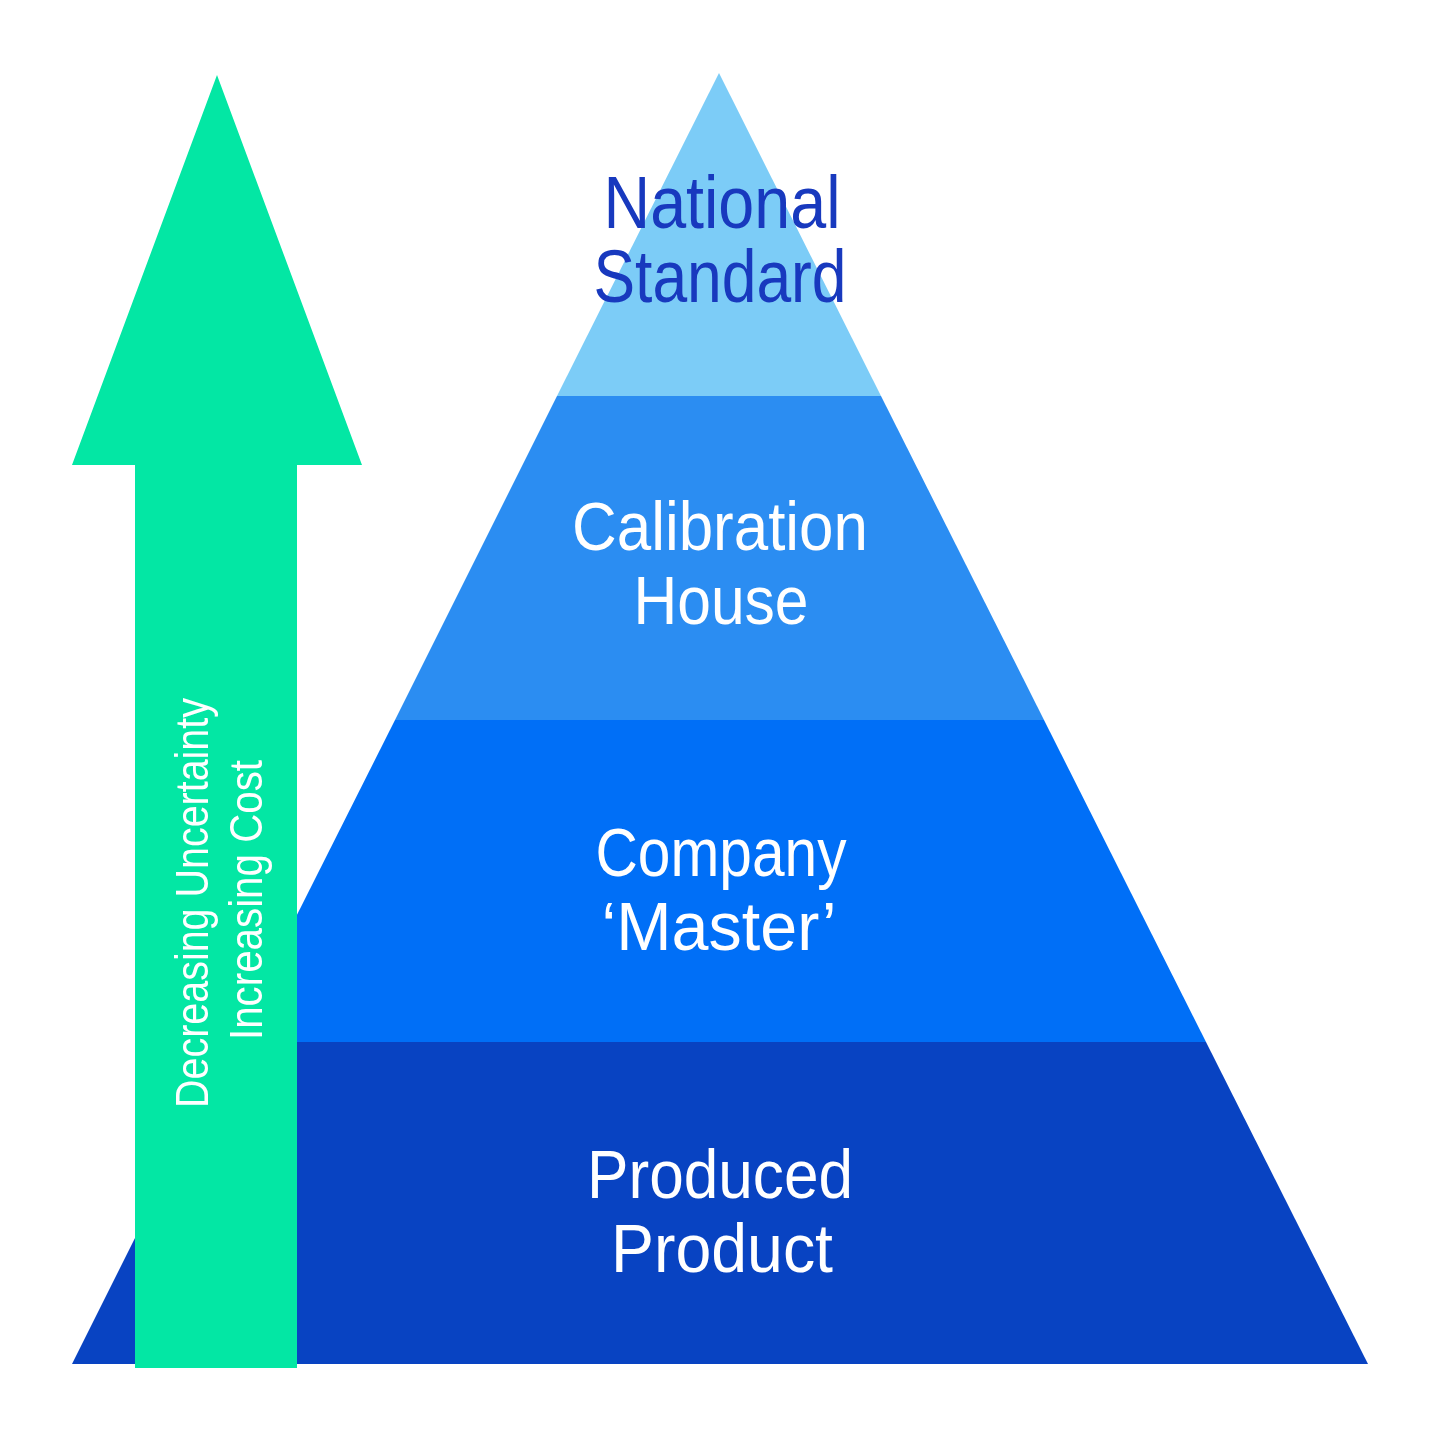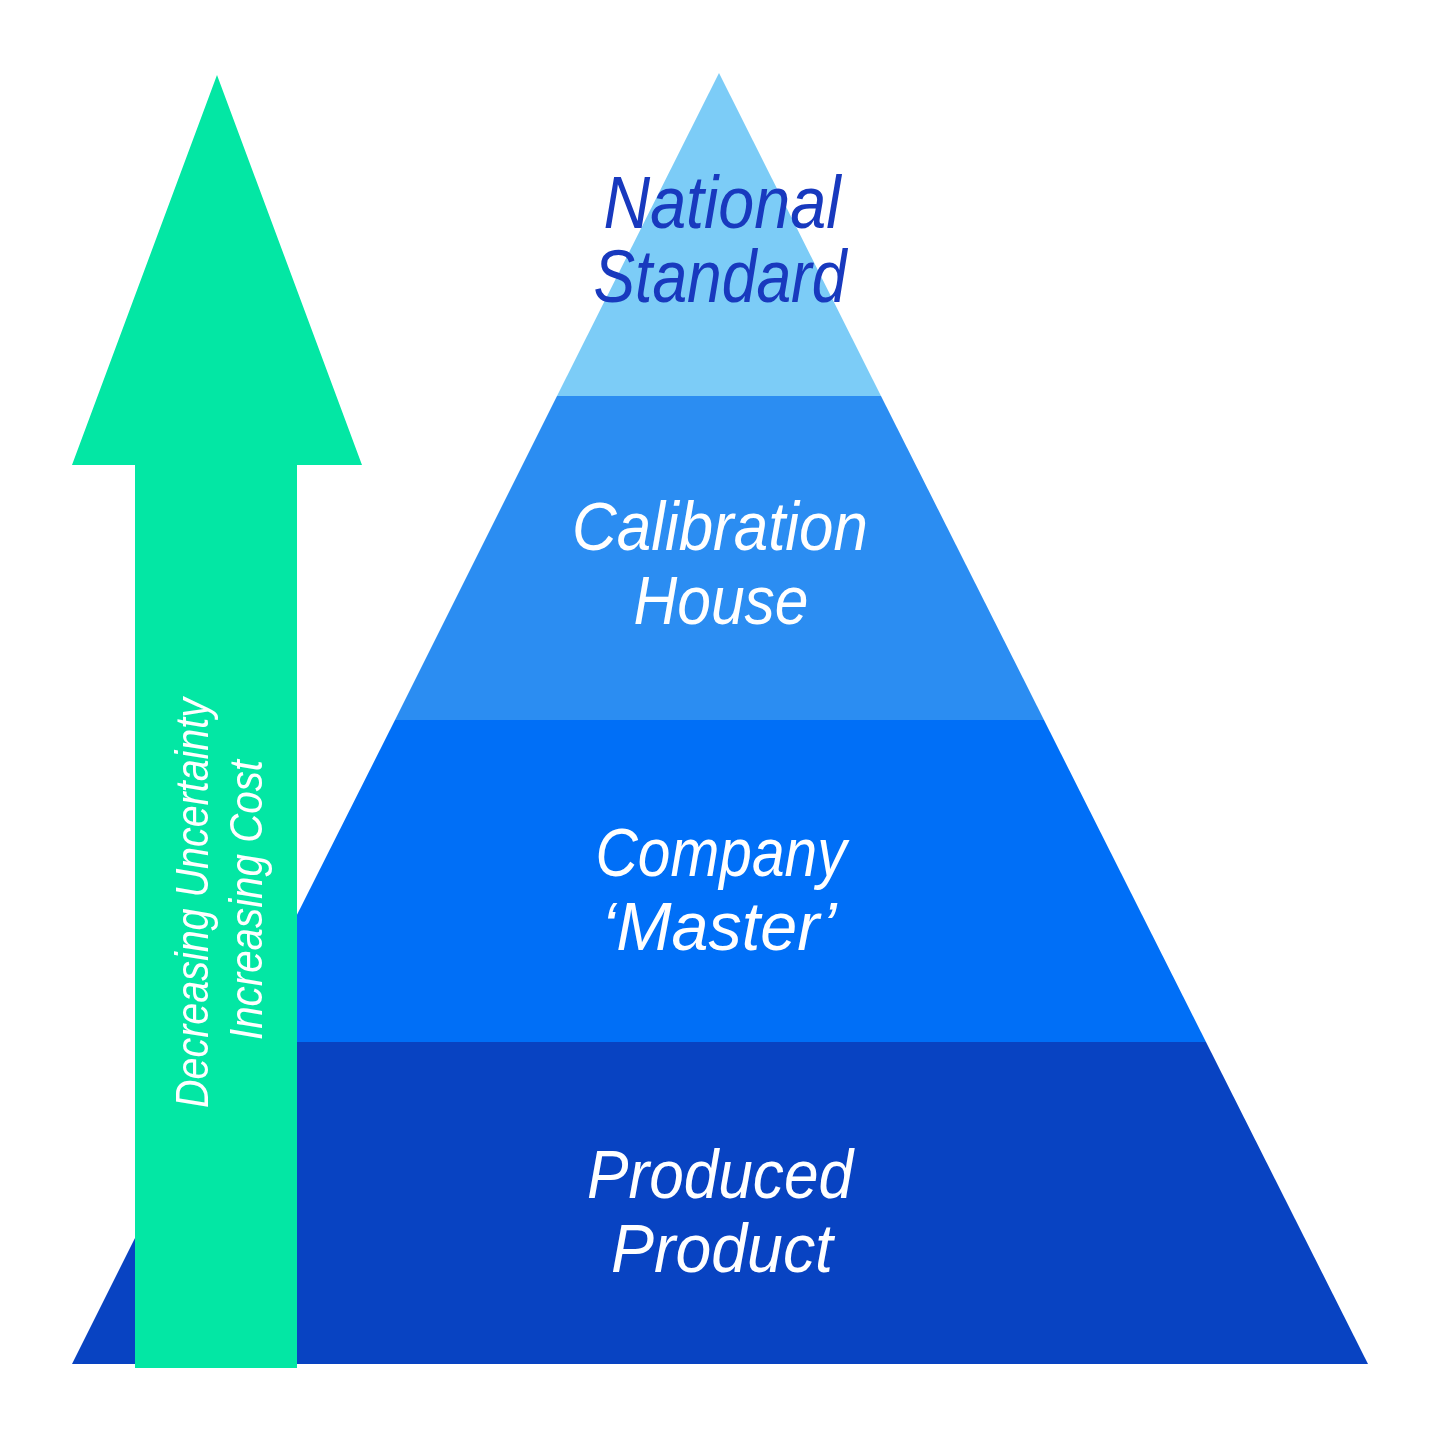--- a/index.html
+++ b/index.html
@@ -11,21 +11,20 @@
     width: 1440px;
     height: 1440px;
     overflow: hidden;
     font-family: "Liberation Sans", "DejaVu Sans", sans-serif;
   }
   .stage {
     position: relative;
     width: 1440px;
     height: 1440px;
     background: #ffffff;
-    font-style: italic;
   }
   svg text {
     font-family: "Liberation Sans", "DejaVu Sans", sans-serif;
     font-weight: normal;
   }
   .tier-label {
     font-size: 68px;
   }
   .title-label {
     font-size: 74px;

